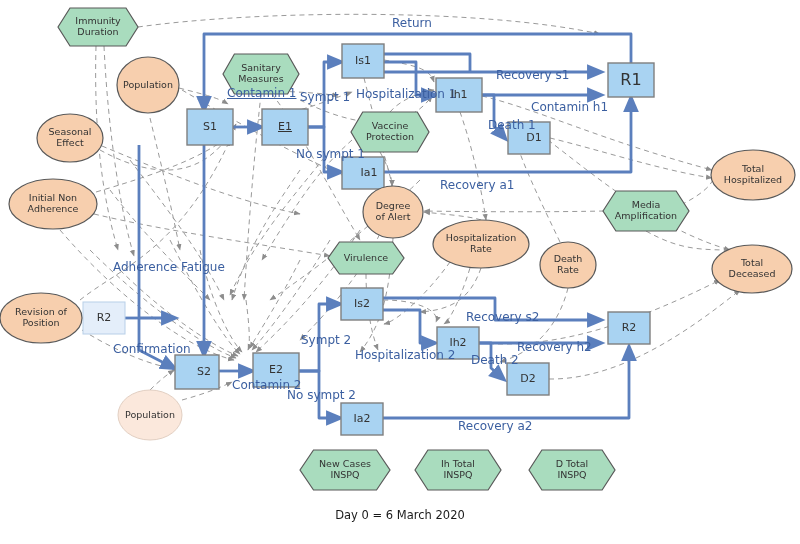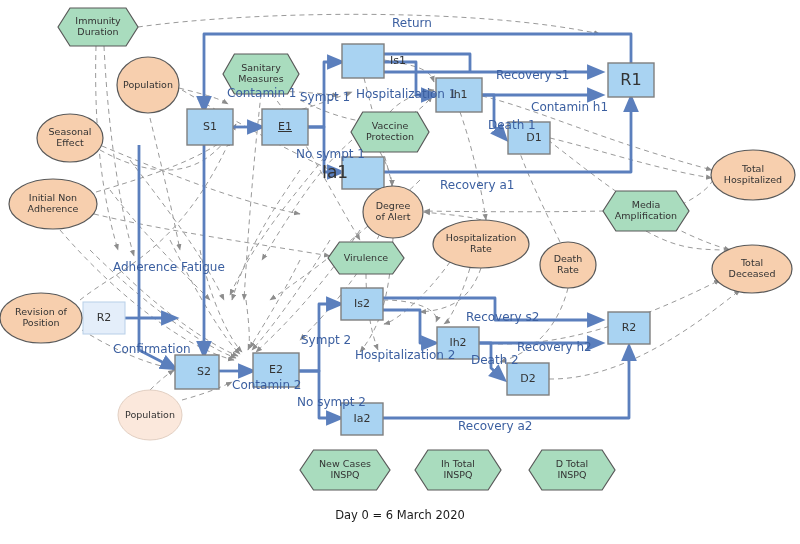--- a/index.html
+++ b/index.html
@@ -158,46 +158,46 @@
       <polygon points="328,258 339.4,242 392.6,242 404,258 392.6,274 339.4,274" fill="#a9dcbe" stroke="#595959" stroke-width="1.2"></polygon>
       <polygon points="603,211 615.9,191 676.1,191 689,211 676.1,231 615.9,231" fill="#a9dcbe" stroke="#595959" stroke-width="1.2"></polygon>
       <polygon points="300,470 313.5,450 376.5,450 390,470 376.5,490 313.5,490" fill="#a9dcbe" stroke="#595959" stroke-width="1.2"></polygon>
       <polygon points="415,470 427.9,450 488.1,450 501,470 488.1,490 427.9,490" fill="#a9dcbe" stroke="#595959" stroke-width="1.2"></polygon>
       <polygon points="529,470 541.9,450 602.1,450 615,470 602.1,490 541.9,490" fill="#a9dcbe" stroke="#595959" stroke-width="1.2"></polygon>
     </g>
 </svg>
 
 <div id="flow-label-layer">
     <div class="flowlabel" style="left: 392px; top: 16px; color: rgb(59, 95, 160);">Return</div>
-    <div class="flowlabel" style="left: 227px; top: 86px; color: rgb(59, 95, 160);">Contamin 1</div>
+    <div class="flowlabel" style="left: 227px; top: 86px; color: rgb(59, 95, 160); text-decoration: underline;">Contamin 1</div>
     <div class="flowlabel" style="left: 300px; top: 90px; color: rgb(59, 95, 160);">Sympt 1</div>
     <div class="flowlabel" style="left: 356px; top: 87px; color: rgb(59, 95, 160);">Hospitalization 1</div>
     <div class="flowlabel" style="left: 496px; top: 68px; color: rgb(59, 95, 160);">Recovery s1</div>
     <div class="flowlabel" style="left: 531px; top: 100px; color: rgb(59, 95, 160);">Contamin h1</div>
     <div class="flowlabel" style="left: 488px; top: 118px; color: rgb(59, 95, 160);">Death 1</div>
     <div class="flowlabel" style="left: 296px; top: 147px; color: rgb(59, 95, 160);">No sympt 1</div>
     <div class="flowlabel" style="left: 440px; top: 178px; color: rgb(59, 95, 160);">Recovery a1</div>
     <div class="flowlabel" style="left: 113px; top: 260px; color: rgb(59, 95, 160);">Adherence</div>
     <div class="flowlabel" style="left: 181px; top: 260px; color: rgb(59, 95, 160);">Fatigue</div>
     <div class="flowlabel" style="left: 113px; top: 342px; color: rgb(59, 95, 160);">Confirmation</div>
     <div class="flowlabel" style="left: 212px; top: 378px; color: rgb(59, 95, 160); margin-left: 20px;">Contamin 2</div>
     <div class="flowlabel" style="left: 301px; top: 333px; color: rgb(59, 95, 160);">Sympt 2</div>
     <div class="flowlabel" style="left: 355px; top: 348px; color: rgb(59, 95, 160);">Hospitalization 2</div>
     <div class="flowlabel" style="left: 466px; top: 310px; color: rgb(59, 95, 160);">Recovery s2</div>
     <div class="flowlabel" style="left: 517px; top: 340px; color: rgb(59, 95, 160);">Recovery h2</div>
     <div class="flowlabel" style="left: 471px; top: 353px; color: rgb(59, 95, 160);">Death 2</div>
-    <div class="flowlabel" style="left: 297px; top: 388px; color: rgb(59, 95, 160); margin-top: 7px;">No sympt 2</div>
+    <div class="flowlabel" style="left: 287px; top: 388px; color: rgb(59, 95, 160);">No sympt 2</div>
     <div class="flowlabel" style="left: 458px; top: 419px; color: rgb(59, 95, 160);">Recovery a2</div>
   </div>
 
 <div id="shape-label-layer">
     <div class="lbl" style="left: 187px; top: 109px; width: 46px; height: 36px; font-size: 11px; color: rgb(51, 51, 51);">S1</div>
     <div class="lbl" style="left: 262px; top: 109px; width: 46px; height: 36px; font-size: 11px; color: rgb(51, 51, 51); text-decoration: underline;">E1</div>
-    <div class="lbl" style="left: 342px; top: 44px; width: 42px; height: 34px; font-size: 11px; color: rgb(51, 51, 51); padding-left: 35px;">Is1</div>
-    <div class="lbl" style="left: 322px; top: 157px; width: 26px; height: 32px; font-size: 17px; color: rgb(51, 51, 51);">Ia1</div>
+    <div class="lbl" style="left: 342px; top: 44px; width: 42px; height: 34px; font-size: 11px; color: rgb(51, 51, 51);">Is1</div>
+    <div class="lbl" style="left: 356px; top: 157px; width: 26px; height: 32px; font-size: 11px; color: rgb(51, 51, 51);">Ia1</div>
     <div class="lbl" style="left: 436px; top: 78px; width: 46px; height: 34px; font-size: 11px; color: rgb(51, 51, 51);">Ih1</div>
     <div class="lbl" style="left: 508px; top: 122px; width: 52px; height: 32px; font-size: 11px; color: rgb(51, 51, 51);">D1</div>
     <div class="lbl" style="left: 608px; top: 63px; width: 46px; height: 34px; font-size: 16px; color: rgb(51, 51, 51);">R1</div>
     <div class="lbl" style="left: 83px; top: 302px; width: 42px; height: 32px; font-size: 11px; color: rgb(51, 51, 51);">R2</div>
     <div class="lbl" style="left: 175px; top: 355px; width: 44px; height: 34px; font-size: 11px; color: rgb(51, 51, 51); padding-left: 7px;">S2</div>
     <div class="lbl" style="left: 253px; top: 353px; width: 46px; height: 34px; font-size: 11px; color: rgb(51, 51, 51);">E2</div>
     <div class="lbl" style="left: 341px; top: 288px; width: 42px; height: 32px; font-size: 11px; color: rgb(51, 51, 51);">Is2</div>
     <div class="lbl" style="left: 341px; top: 403px; width: 42px; height: 32px; font-size: 11px; color: rgb(51, 51, 51);">Ia2</div>
     <div class="lbl" style="left: 437px; top: 327px; width: 42px; height: 32px; font-size: 11px; color: rgb(51, 51, 51);">Ih2</div>
     <div class="lbl" style="left: 507px; top: 363px; width: 42px; height: 32px; font-size: 11px; color: rgb(51, 51, 51);">D2</div>

